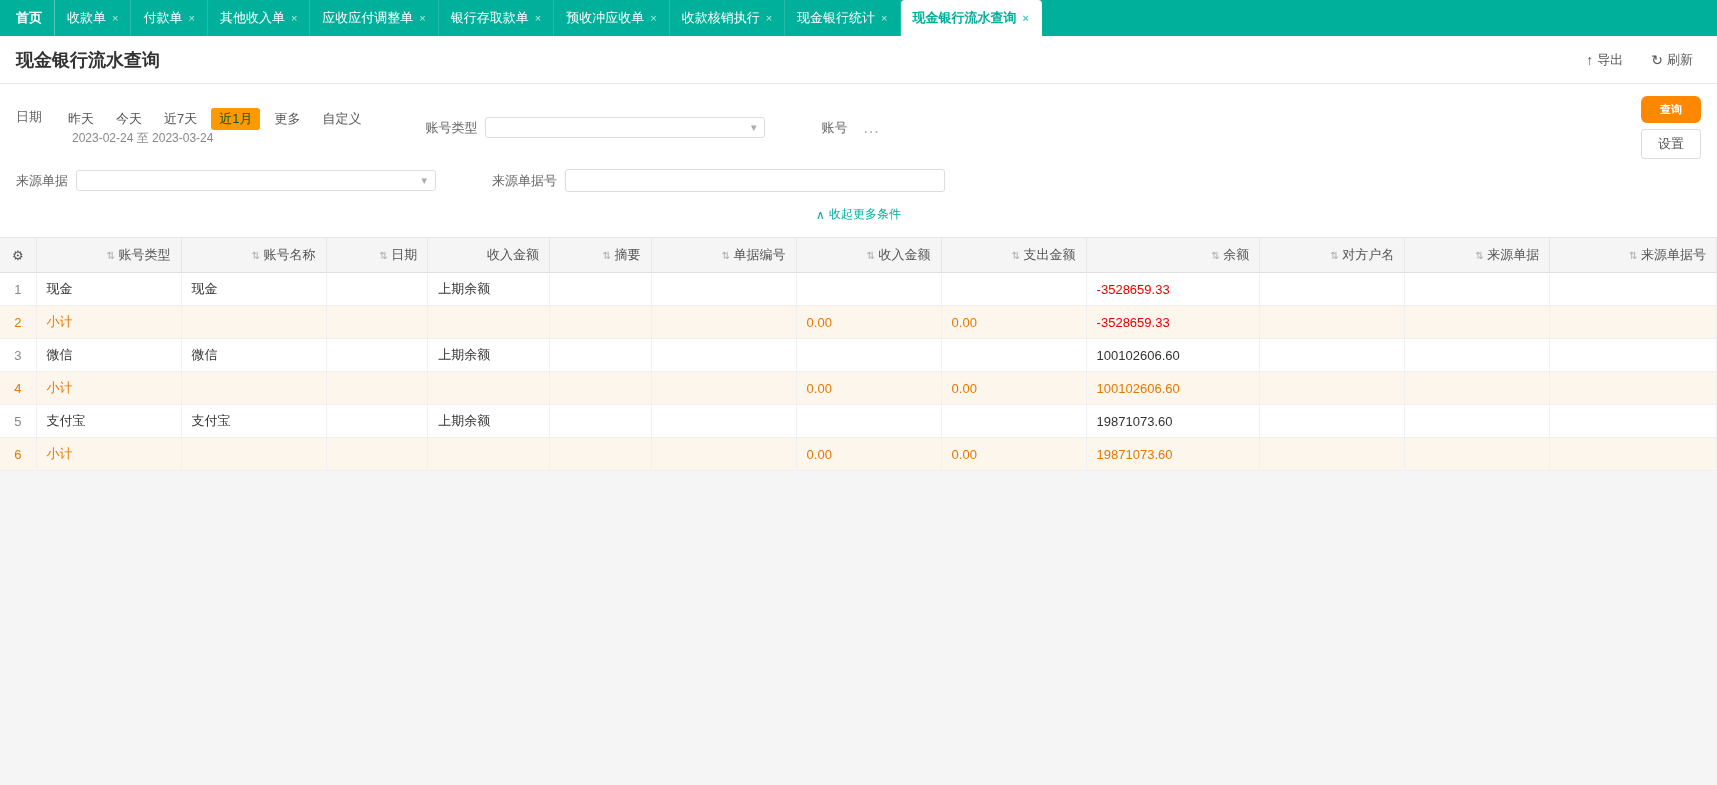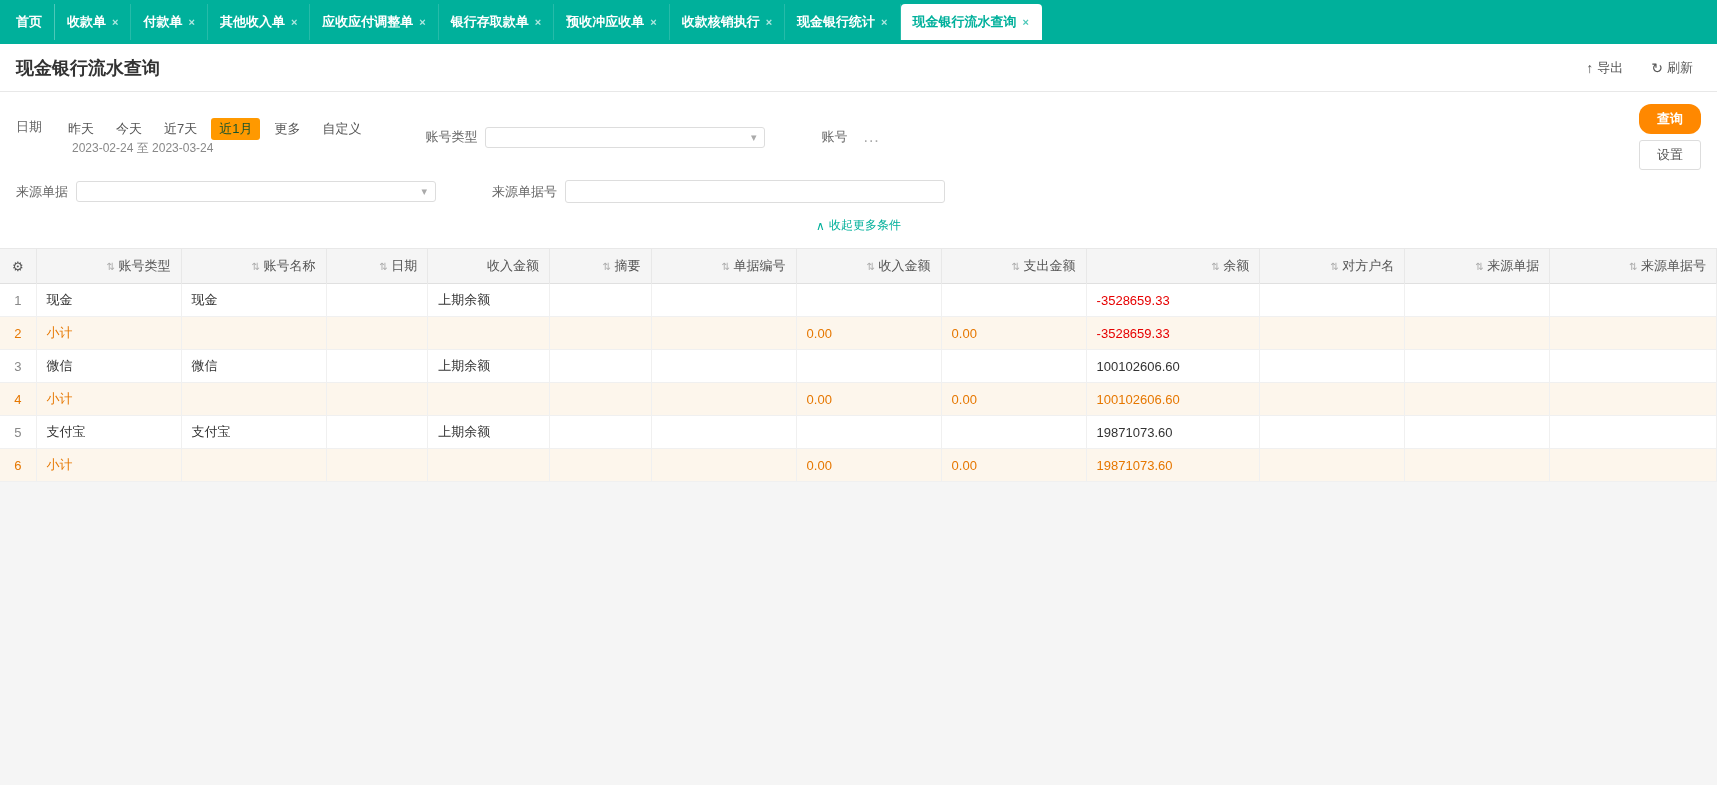--- a/index.html
+++ b/index.html
@@ -3,35 +3,34 @@
   <meta charset="utf-8">
   <style>
     * { box-sizing: border-box; margin: 0; padding: 0; }
     body { font-family: 'Microsoft YaHei', Arial, sans-serif; font-size: 13px; background: #f5f5f5; color: #333; }
 
     
     .top-nav {
       background: #00b09b;
       display: flex;
       align-items: center;
-      height: 44px;
+      height: 36px;
       padding: 0 4px;
       overflow: hidden;
     }
     .nav-item {
       display: flex;
       align-items: center;
       padding: 0 12px;
       height: 36px;
       color: #fff;
       font-size: 13px;
       cursor: pointer;
       white-space: nowrap;
       border-right: 1px solid rgba(255,255,255,0.15);
-      font-weight: bold;
     }
     .nav-item.home { font-weight: bold; border-right: 1px solid rgba(255,255,255,0.3); }
     .nav-item.active {
       background: #fff;
       color: #00b09b;
       border-radius: 4px 4px 0 0;
       font-weight: bold;
     }
     .nav-item .close-x {
       margin-left: 6px;
@@ -138,24 +137,24 @@
       cursor: pointer;
       padding: 3px 6px;
       font-size: 16px;
       letter-spacing: 1px;
     }
 
     .btn-query {
       background: #ff8800;
       color: #fff;
       border: none;
-      border-radius: 12px;
+      border-radius: 6px;
       padding: 6px 18px;
       cursor: pointer;
-      font-size: 13px;
+      font-size: 11px;
       font-weight: bold;
     }
     .btn-settings {
       background: #fff;
       color: #555;
       border: 1px solid #ddd;
       border-radius: 3px;
       padding: 5px 16px;
       cursor: pointer;
       font-size: 13px;

